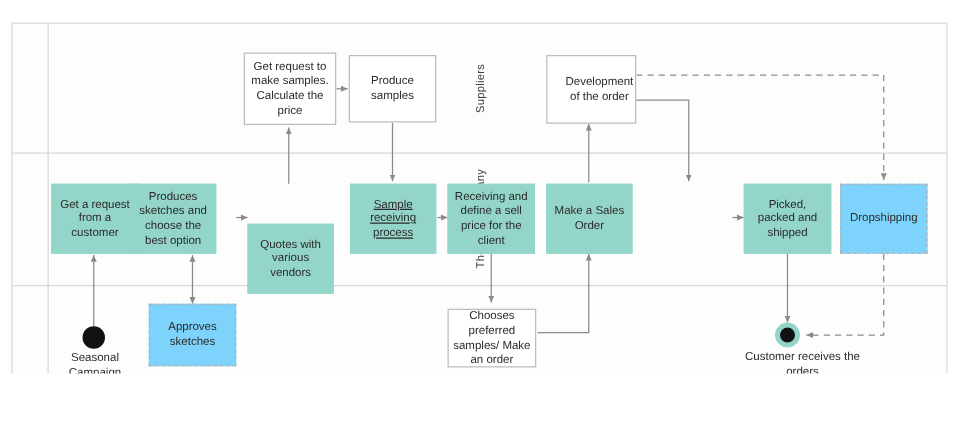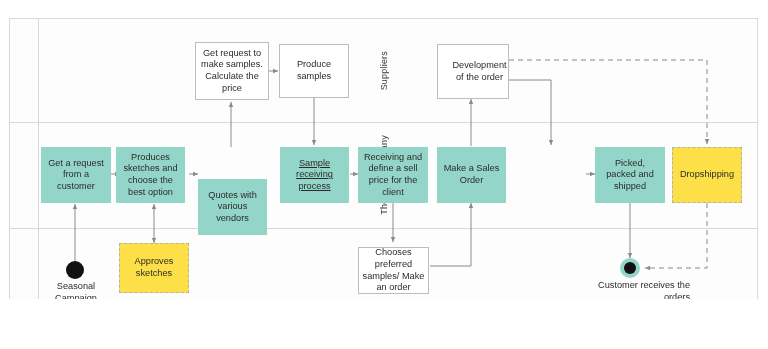--- a/index.html
+++ b/index.html
@@ -10,21 +10,21 @@
   .lane-label-col{position:absolute;left:0;top:0;width:29px;height:100%;border-right:1px solid #d8d8d8;box-sizing:border-box;}
   .lane-label{position:absolute;left:0;width:100%;display:flex;align-items:center;justify-content:center;}
   .lane-label span{
     writing-mode:vertical-rl;transform:rotate(180deg);
     font-size:9px;color:#3a3a3a;letter-spacing:.2px;white-space:nowrap;
   }
   .node{position:absolute;box-sizing:border-box;display:flex;align-items:center;justify-content:center;text-align:center;
         font-size:9.2px;line-height:11.6px;color:#2b2b2b;padding:2px 3px;}
   .node.teal{background:#94d5c9;border:1px solid #94d5c9;}
   .node.plain{background:#ffffff;border:1px solid #bdbdbd;}
-  .node.dashed{background:#fde047;border:1px dashed #b3b3b3;}
+  .node.dashed{background:#7dd3fc;border:1px dashed #b3b3b3;}
   .marker{position:absolute;}
   .start-dot{width:18px;height:18px;border-radius:50%;background:#111111;}
   .end-dot{width:20px;height:20px;border-radius:50%;background:#94d5c9;display:flex;align-items:center;justify-content:center;}
   .end-dot i{width:12px;height:12px;border-radius:50%;background:#111111;display:block;}
   .marker-caption{position:absolute;text-align:center;font-size:9.2px;line-height:11.6px;color:#2b2b2b;}
   svg#edges{position:absolute;left:0;top:0;width:768px;height:349px;pointer-events:none;}
 </style>
 </head>
 <body>
 
@@ -104,21 +104,21 @@
   </div>
 
   <div class="node plain" style="left:437px;top:44px;width:72px;height:55px;padding-left:16px;">
     <span>Development of the order</span>
   </div>
 
   <div class="node teal" style="left:41px;top:147px;width:70px;height:56px;">
     <span>Get a request from a customer</span>
   </div>
 
-  <div class="node teal" style="left:116px;top:147px;width:69px;height:56px;">
+  <div class="node teal" style="left:104px;top:147px;width:69px;height:56px;">
     <span>Produces sketches and choose the best option</span>
   </div>
 
   <div class="node teal" style="left:198px;top:147px;width:69px;height:56px;margin-top:32px;">
     <span>Quotes with various vendors</span>
   </div>
 
   <div class="node teal" style="left:280px;top:147px;width:69px;height:56px;text-decoration:underline;">
     <span>Sample receiving process</span>
   </div>
@@ -147,15 +147,15 @@
     <span>Approves sketches</span>
   </div>
 
   <div class="node plain" style="left:358px;top:247px;width:71px;height:47px;justify-content:flex-end;">
     <span>Chooses preferred samples/ Make an order</span>
   </div>
 
   <div class="marker end-dot" style="left:620px;top:258px;">
     <i></i>
   </div>
-  <div class="marker-caption" style="left:570px;top:280px;width:120px;text-align:right;">Customer receives the orders</div>
+  <div class="marker-caption" style="left:582px;top:280px;width:120px;">Customer receives the orders</div>
 
 </div>
 
 </body></html>

